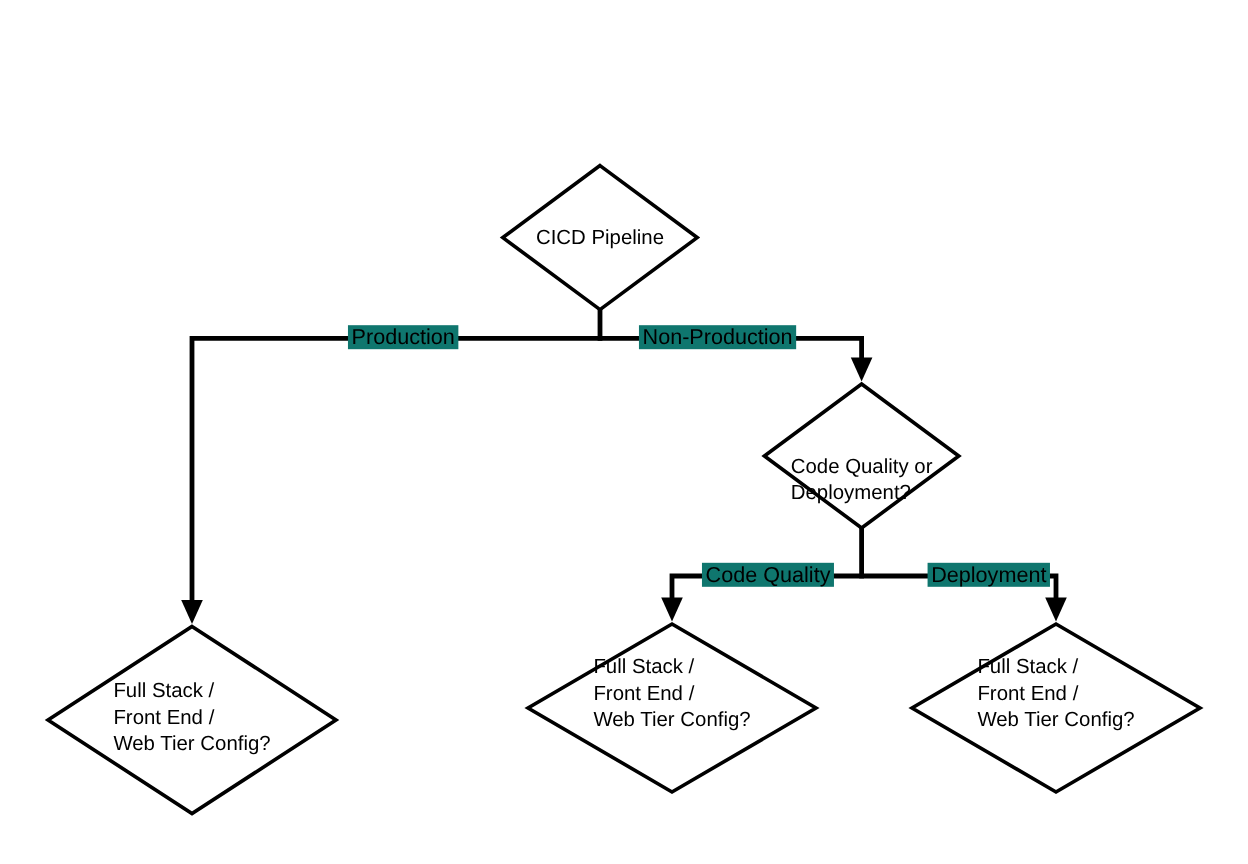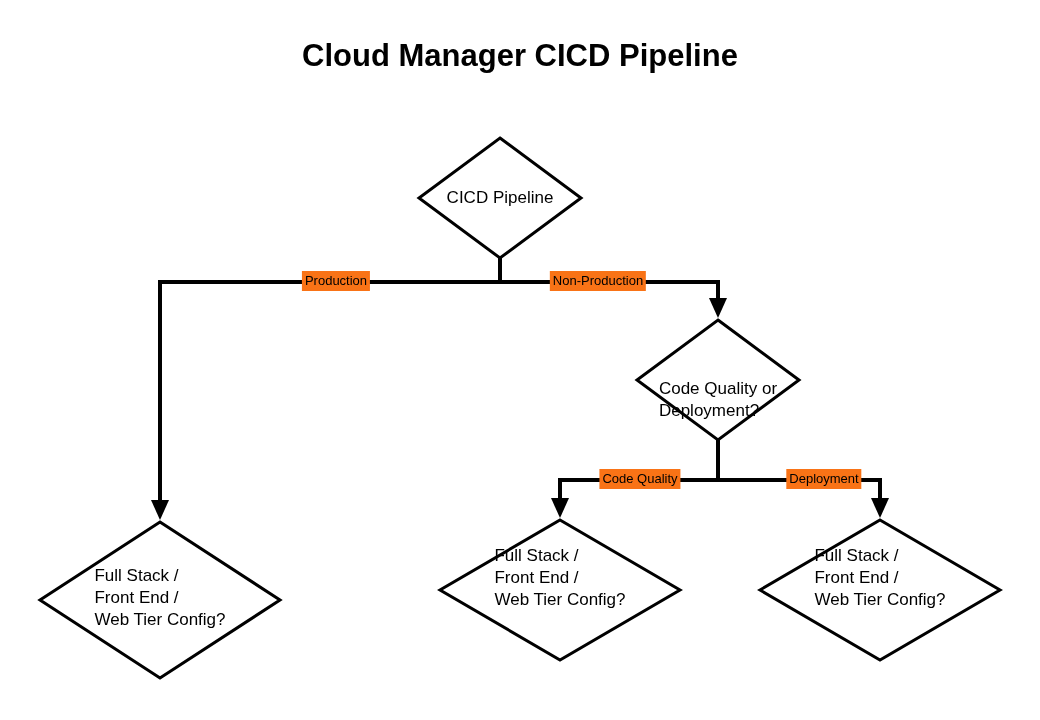--- a/index.html
+++ b/index.html
@@ -27,35 +27,34 @@
   .node-label {
     position: absolute;
     transform: translate(-50%, -50%);
     font-size: 17px;
     line-height: 22px;
     white-space: pre-line;
   }
   .edge-label {
     position: absolute;
     transform: translate(-50%, -50%);
-    background: #f97316;
+    background: #0f766e;
     padding: 0 3px;
-    font-size: 13px;
+    font-size: 18px;
     line-height: 20px;
     white-space: nowrap;
     text-align: right;
   }
 </style>
 </head>
 <body>
 
 <div class="canvas">
 
   <div class="title">
-    <div>Cloud Manager CICD Pipeline</div>
   </div>
 
   <svg class="diagram-svg" width="1040" height="720" viewBox="0 0 1040 720">
 
     <g fill="#ffffff" stroke="#000000" stroke-width="3">
       <polygon points="500,138 581,198 500,258 419,198"></polygon>
       <polygon points="718,320 799,380 718,440 637,380"></polygon>
       <polygon points="160,522 280,600 160,678 40,600"></polygon>
       <polygon points="560,520 680,590 560,660 440,590"></polygon>
       <polygon points="880,520 1000,590 880,660 760,590"></polygon>

